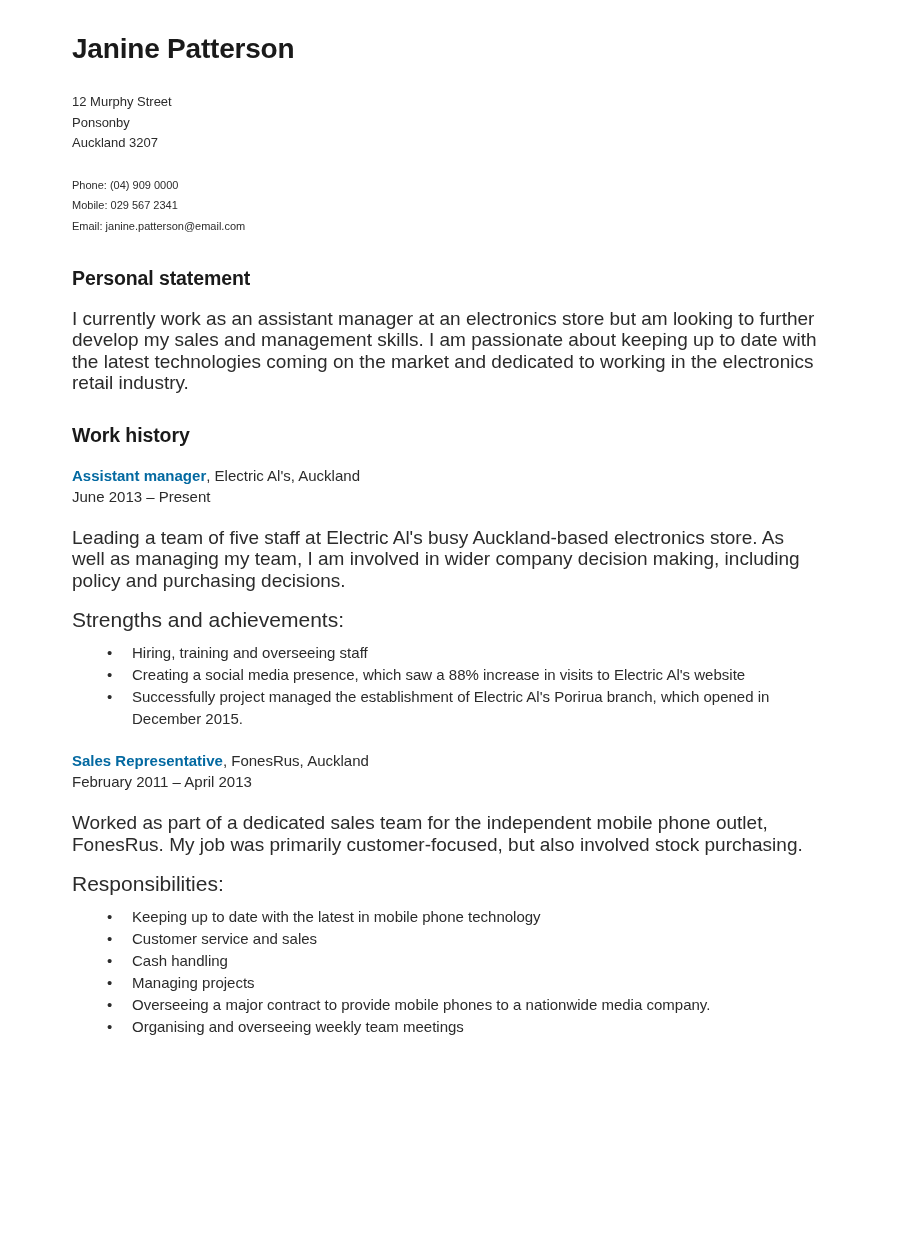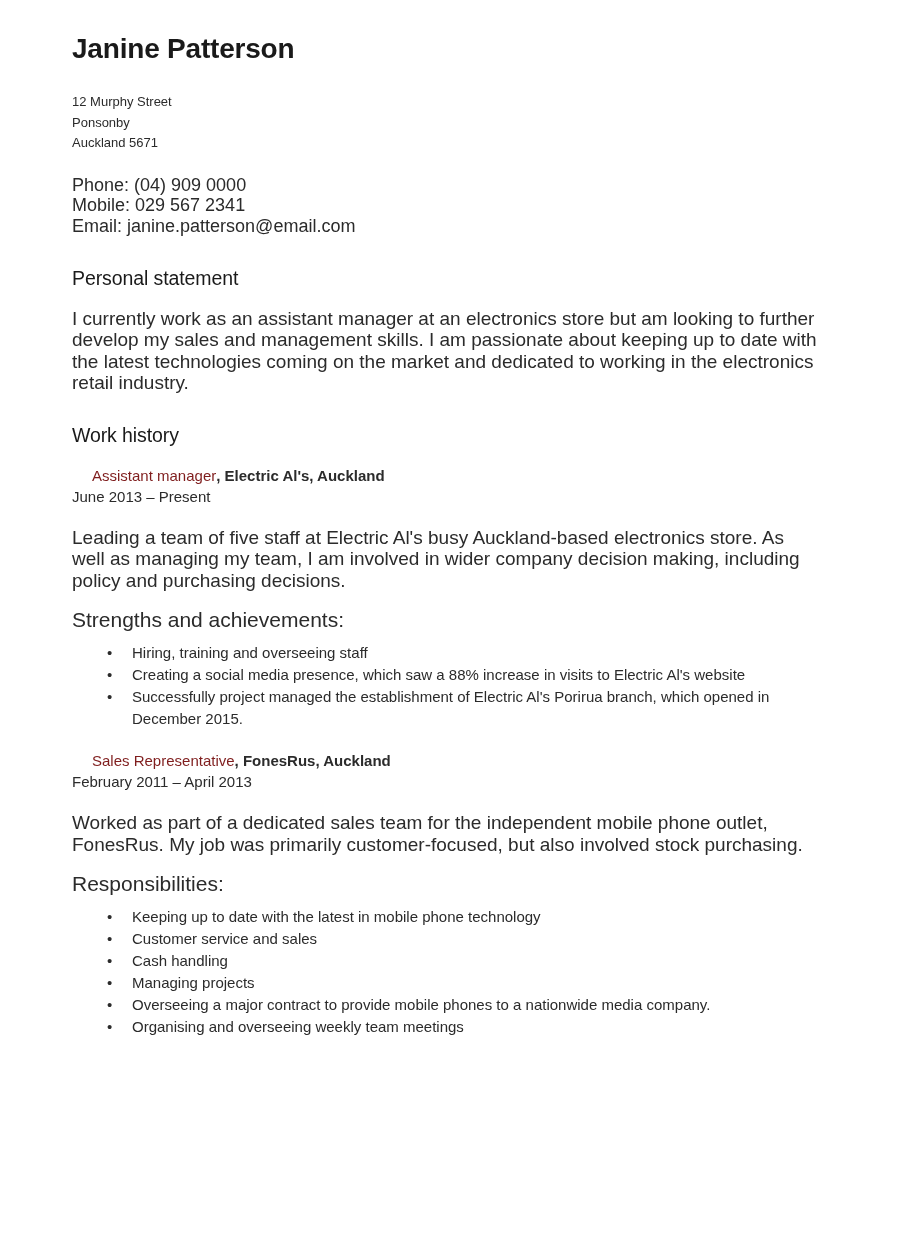--- a/index.html
+++ b/index.html
@@ -31,28 +31,28 @@
     color: #1a1a1a;
     margin: 0 0 26px 0;
   }
   .addr-block {
     font-size: 13px;
     line-height: 20.5px;
     margin: 0 0 21px 0;
   }
   .addr-line { display: block; }
   .contact-block {
-    font-size: 18px;
+    font-size: 11px;
     line-height: 20.5px;
     margin: 0 0 30px 0;
   }
   .contact-line { display: block; }
   .section-heading {
     font-size: 19.5px;
-    font-weight: normal;
+    font-weight: bold;
     line-height: 24px;
     color: #1a1a1a;
     margin: 0 0 18px 0;
     letter-spacing: -0.1px;
   }
   .section-heading.work-heading {
     margin-top: 30px;
   }
   .body-para {
     font-size: 19px;
@@ -60,25 +60,24 @@
     margin: 0 0 18px 0;
     max-width: 748px;
   }
   .job-block { margin: 0 0 4px 0; }
   .job-title-line {
     font-size: 15px;
     line-height: 21px;
     margin: 0;
   }
   .job-role {
-    font-weight: normal;
-    color: #7f1d1d;
-    margin-left: 20px;
+    font-weight: bold;
+    color: #0369a1;
   }
-  .job-meta { font-weight: bold; }
+  .job-meta { font-weight: normal; }
   .job-dates {
     font-size: 15px;
     line-height: 21px;
     margin: 0 0 20px 0;
   }
   .lead-in {
     font-size: 21px;
     line-height: 21.3px;
     margin: 0 0 12px 0;
   }
@@ -109,21 +108,21 @@
 </head>
 <body>
 
 <div class="page">
 
   <h1 class="cv-name">Janine Patterson</h1>
 
   <div class="addr-block">
     <span class="addr-line">12 Murphy Street</span>
     <span class="addr-line">Ponsonby</span>
-    <span class="addr-line">Auckland 5671</span>
+    <span class="addr-line">Auckland 3207</span>
   </div>
 
   <div class="contact-block">
     <span class="contact-line">Phone: (04) 909 0000</span>
     <span class="contact-line">Mobile: 029 567 2341</span>
     <span class="contact-line">Email: janine.patterson@email.com</span>
   </div>
 
   <h2 class="section-heading">Personal statement</h2>
   <p class="body-para">I currently work as an assistant manager at an electronics store but am looking to further develop my sales and management skills. I am passionate about keeping up to date with the latest technologies coming on the market and dedicated to working in the electronics retail industry.</p>

